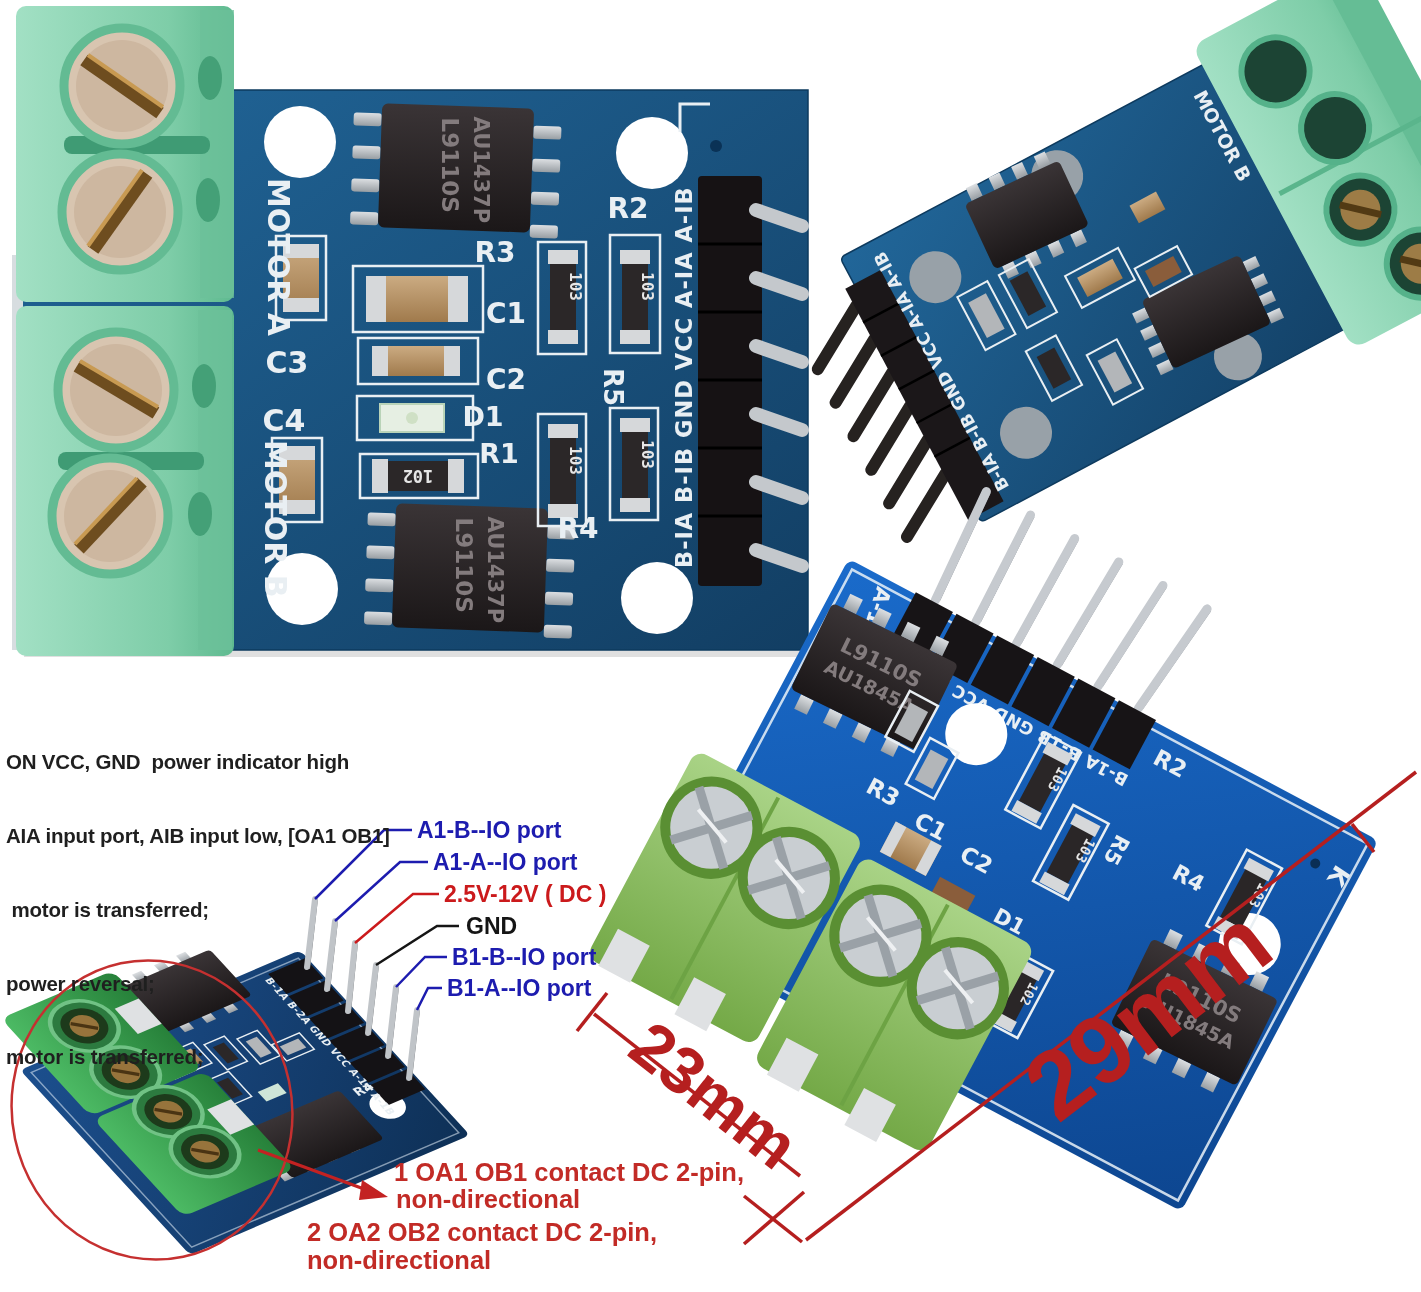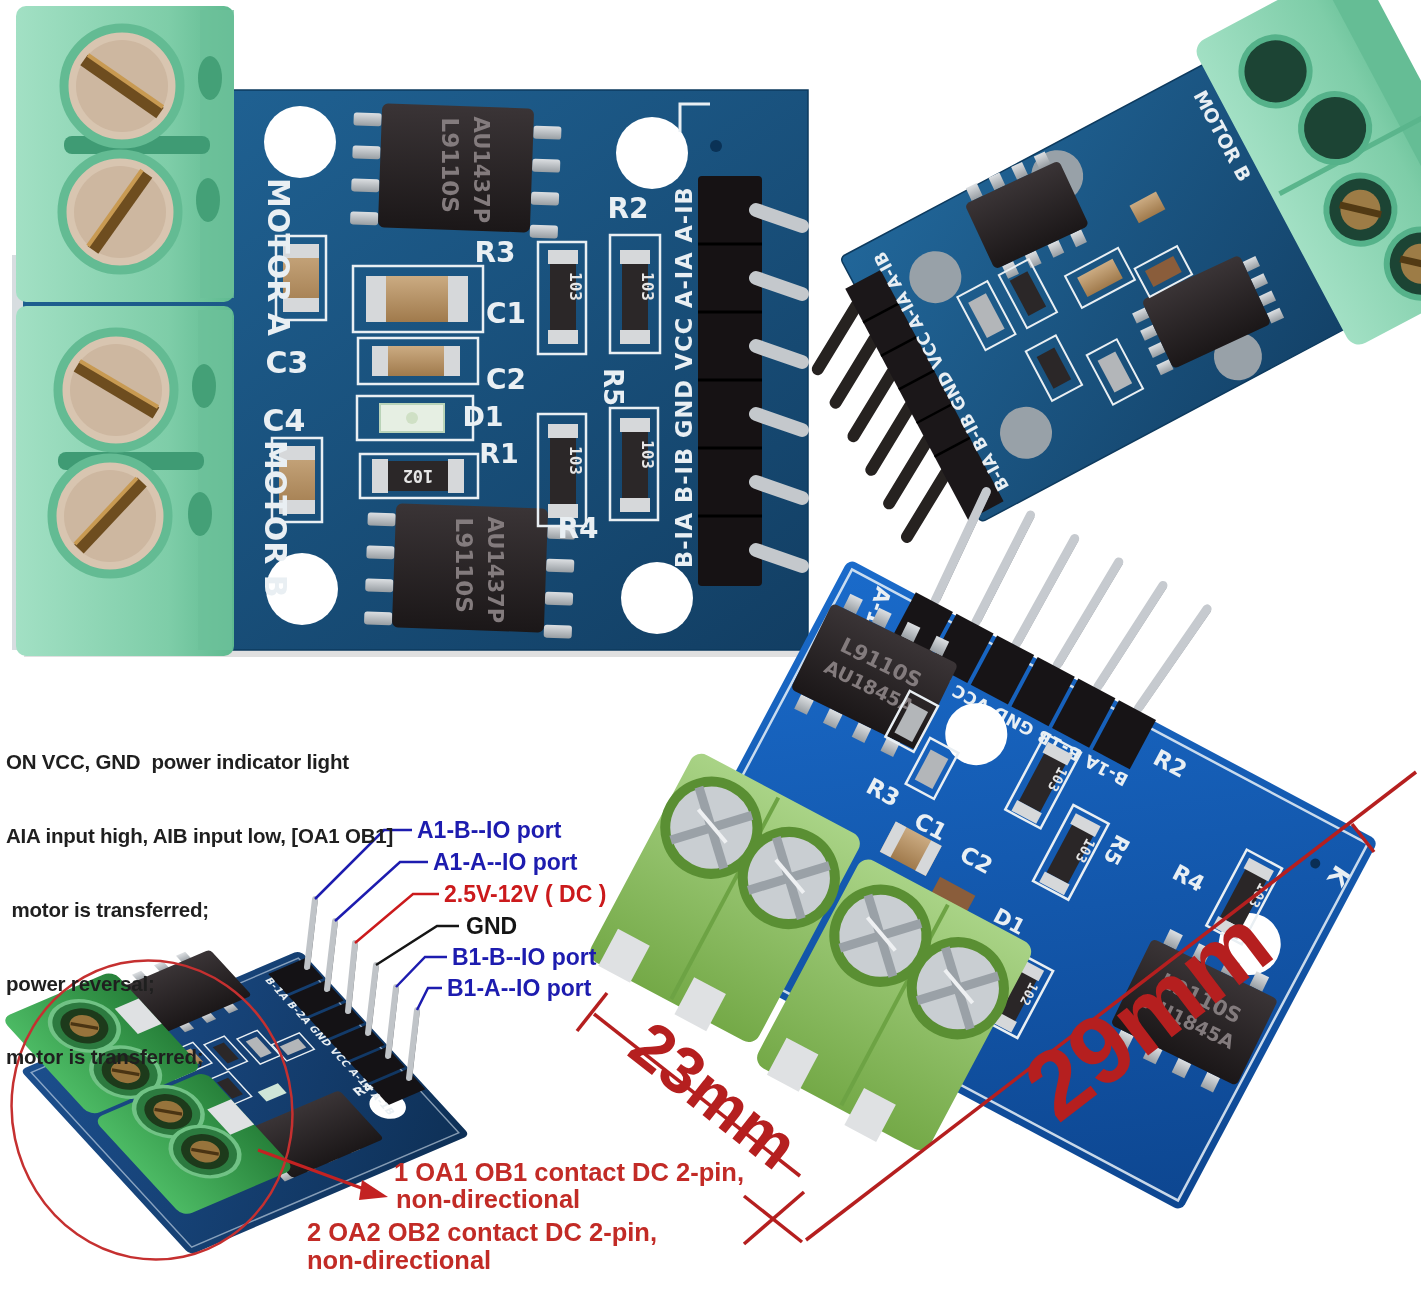--- a/index.html
+++ b/index.html
@@ -615,20 +615,20 @@
     <line x1="744" y1="1196" x2="802" y2="1242"></line>
     <line x1="744" y1="1244" x2="804" y2="1192"></line>
     <line x1="806" y1="1240" x2="1416" y2="772"></line>
     <line x1="1352" y1="824" x2="1374" y2="852"></line>
   </g>
   <text transform="translate(700,1113) rotate(38.3)" text-anchor="middle" class="dimtxt" font-size="66">23mm</text>
   <text transform="translate(1168,1040) rotate(-37.5)" text-anchor="middle" class="dimtxt" font-size="96">29mm</text>
 </svg>
 
   <div class="info-block">
-    <div>ON VCC, GND  power indicator light</div>
-    <div>AIA input high, AIB input low, [OA1 OB1]</div>
+    <div>ON VCC, GND  power indicator high</div>
+    <div>AIA input port, AIB input low, [OA1 OB1]</div>
     <div> motor is transferred;</div>
     <div>power reversal;</div>
     <div>motor is transferred;</div>
     
   </div>
 </div>
 
 </body></html>

